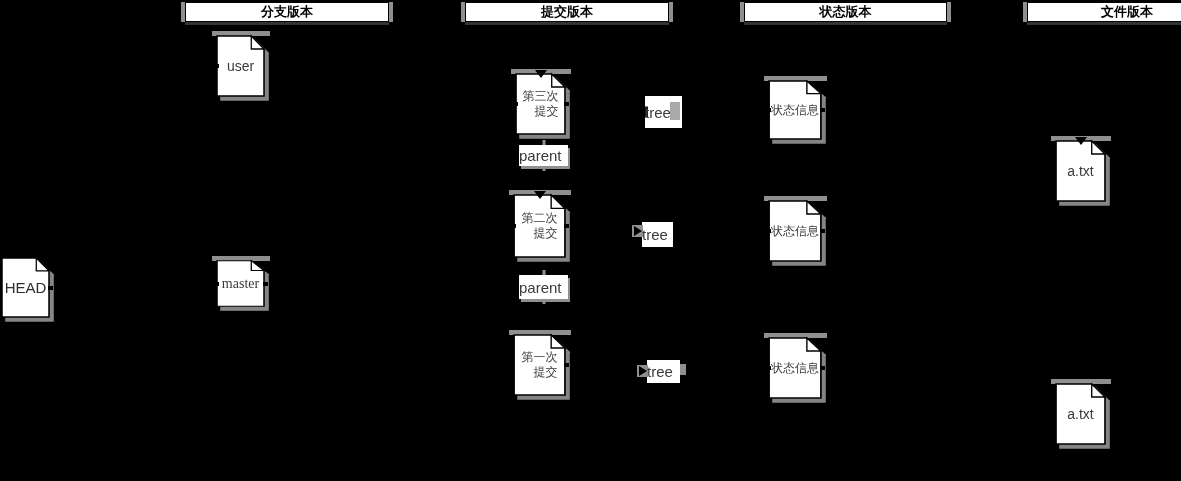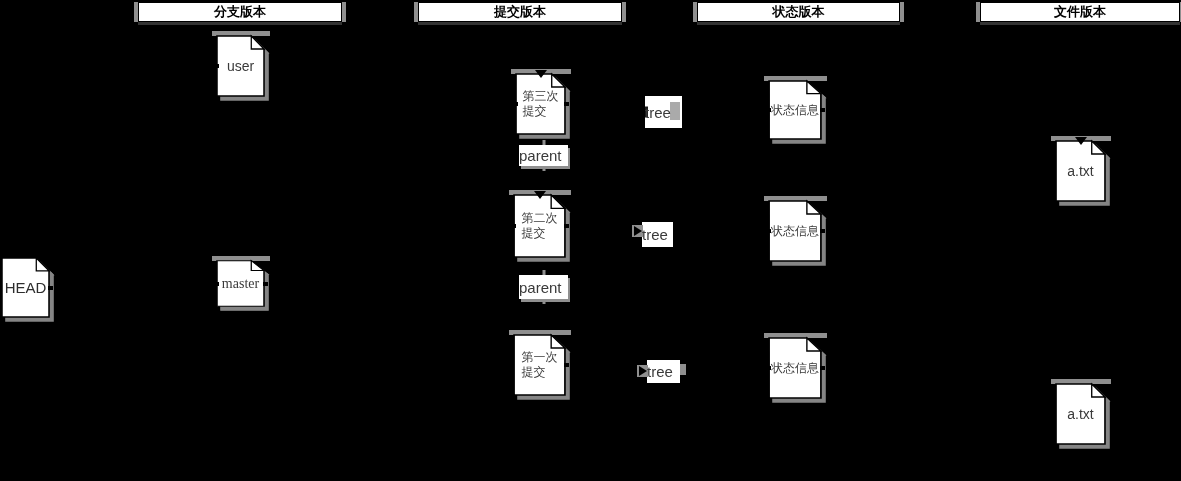--- a/index.html
+++ b/index.html
@@ -6,30 +6,31 @@
   .stage{
     position:relative;width:1181px;height:481px;background:#000000;overflow:hidden;
     font-family:"Liberation Sans","DejaVu Sans",sans-serif;
   }
   
   .header{
     position:absolute;top:2px;height:20px;background:#ffffff;border:1px solid #000;
     box-sizing:border-box;display:flex;align-items:center;justify-content:center;
     font-size:13px;font-weight:bold;color:#000;
     box-shadow:-4px 0 0 #8f8f8f,4px 0 0 #8f8f8f,0 3px 0 #333333;
+    margin-left:47px;
   }
   
   .doc{position:absolute;}
   .doc .shape{position:absolute;left:0;top:0;width:100%;height:100%;overflow:visible;
     filter:drop-shadow(4px 4px 0 #858585);}
   .doc .page{fill:#ffffff;stroke:#000000;stroke-width:1.6;}
   .doc .fold{fill:#ffffff;stroke:#000000;stroke-width:1.3;}
   .doc-label{
     position:absolute;left:0;top:0;right:0;bottom:0;z-index:2;
-    display:flex;align-items:center;justify-content:center;text-align:left;
+    display:flex;align-items:center;justify-content:center;text-align:right;
     white-space:pre-line;font-size:12px;line-height:15px;color:#3a3a3a;
   }
   .doc-label.lat{font-size:14px;}
   .doc-label.big{font-size:15px;color:#2e2e2e;}
   .topstrip{position:absolute;top:-4px;left:-4px;width:calc(100% + 9px);height:5px;background:#8f8f8f;}
   .varrow{position:absolute;top:-3px;left:50%;transform:translateX(-50%);z-index:3;
     width:0;height:0;border-left:6px solid transparent;border-right:6px solid transparent;border-top:8px solid #000;}
   .tick-right{position:absolute;right:-3px;top:50%;transform:translateY(-50%);width:5px;height:4px;background:#000;z-index:3;}
   .tick-left{position:absolute;left:-2px;top:50%;transform:translateY(-50%);width:5px;height:4px;background:#000;z-index:3;}
   

